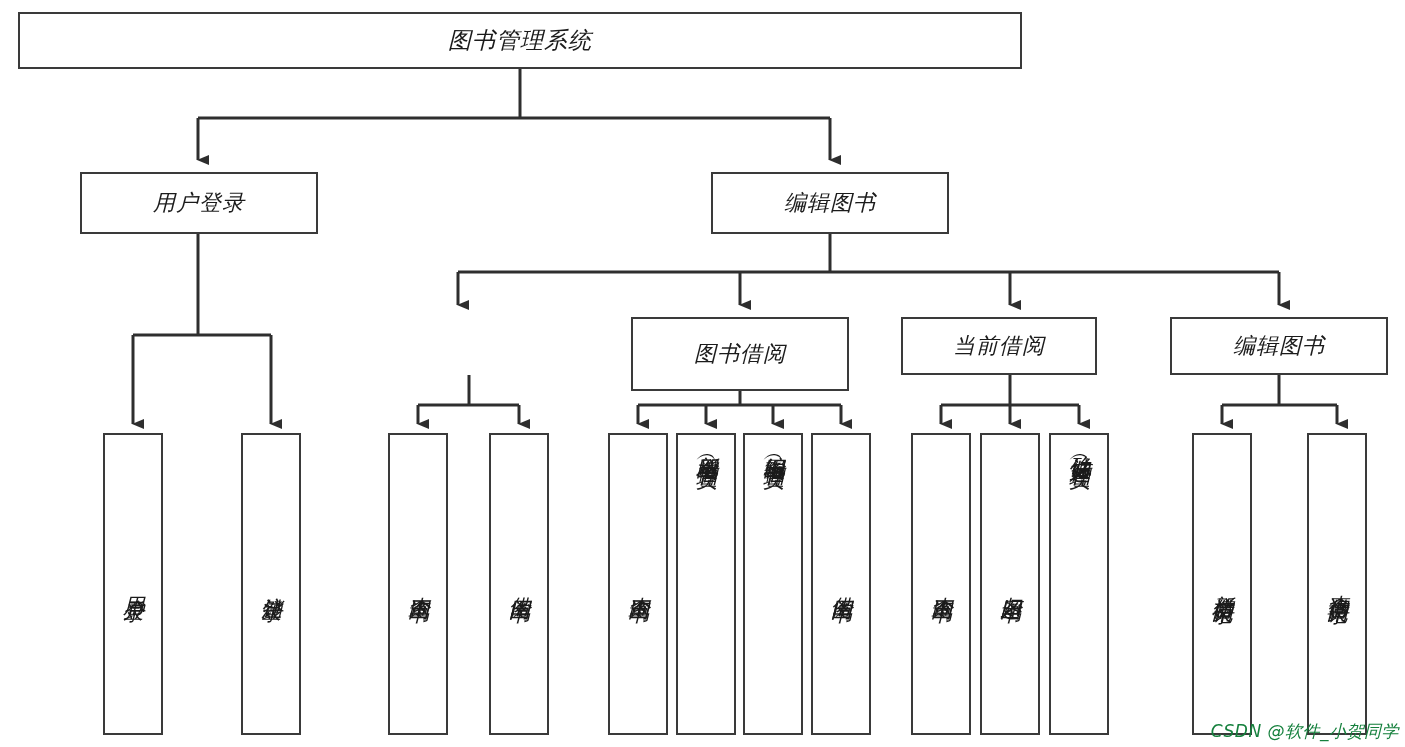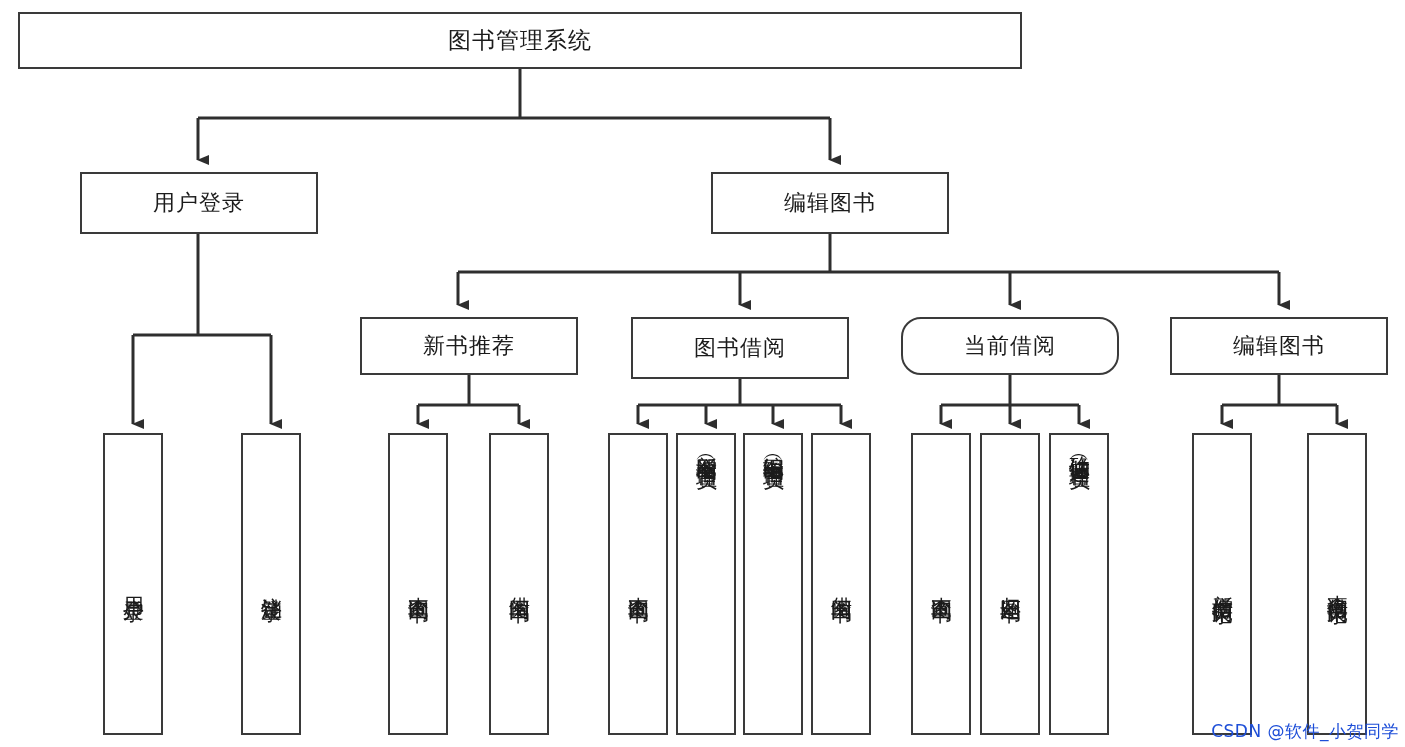--- a/index.html
+++ b/index.html
@@ -9,20 +9,21 @@
   }
   body {
     font-family: "DejaVu Sans", "Liberation Sans", sans-serif;
   }
   #canvas {
     position: relative;
     width: 1405px;
     height: 747px;
     background: #ffffff;
     overflow: hidden;
+    font-style: italic;
   }
   svg.wires {
     position: absolute;
     left: 0;
     top: 0;
     width: 1405px;
     height: 747px;
     pointer-events: none;
   }
   .node {
@@ -67,21 +68,21 @@
   }
   .leaf-inner.toptext {
     align-items: flex-start;
     padding-top: 4px;
   }
   .watermark {
     position: absolute;
     right: 6px;
     bottom: 4px;
     font-size: 17px;
-    color: #1d4ed8;
+    color: #15803d;
     letter-spacing: 0.5px;
     white-space: nowrap;
   }
 </style>
 </head>
 <body>
 
 <div id="canvas">
 
   <svg class="wires" viewBox="0 0 1405 747">
@@ -138,27 +139,24 @@
     <span>图书管理系统</span>
   </div>
 
   <div class="node horiz" style="left:80px; top:172px; width:238px; height:62px;">
     <span>用户登录</span>
   </div>
   <div class="node horiz" style="left:711px; top:172px; width:238px; height:62px;">
     <span>编辑图书</span>
   </div>
 
-  <div class="node horiz" style="left:360px; top:317px; width:218px; height:58px;">
-    <span>新书推荐</span>
-  </div>
-  <div class="node horiz" style="left:631px; top:317px; width:218px; height:62px;">
+  <div class="node horiz" style="left:631px; top:317px; width:218px; height:74px;">
     <span>图书借阅</span>
   </div>
-  <div class="node horiz" style="left:901px; top:317px; width:218px; height:58px;border-radius:20px;">
+  <div class="node horiz" style="left:901px; top:317px; width:196px; height:58px;">
     <span>当前借阅</span>
   </div>
   <div class="node horiz" style="left:1170px; top:317px; width:218px; height:58px;">
     <span>编辑图书</span>
   </div>
 
   <div class="node leaf" style="left:103px; top:433px; width:60px; height:302px;">
     <div class="leaf-inner">
       <span class="vtext">用户登录</span>
     </div>

